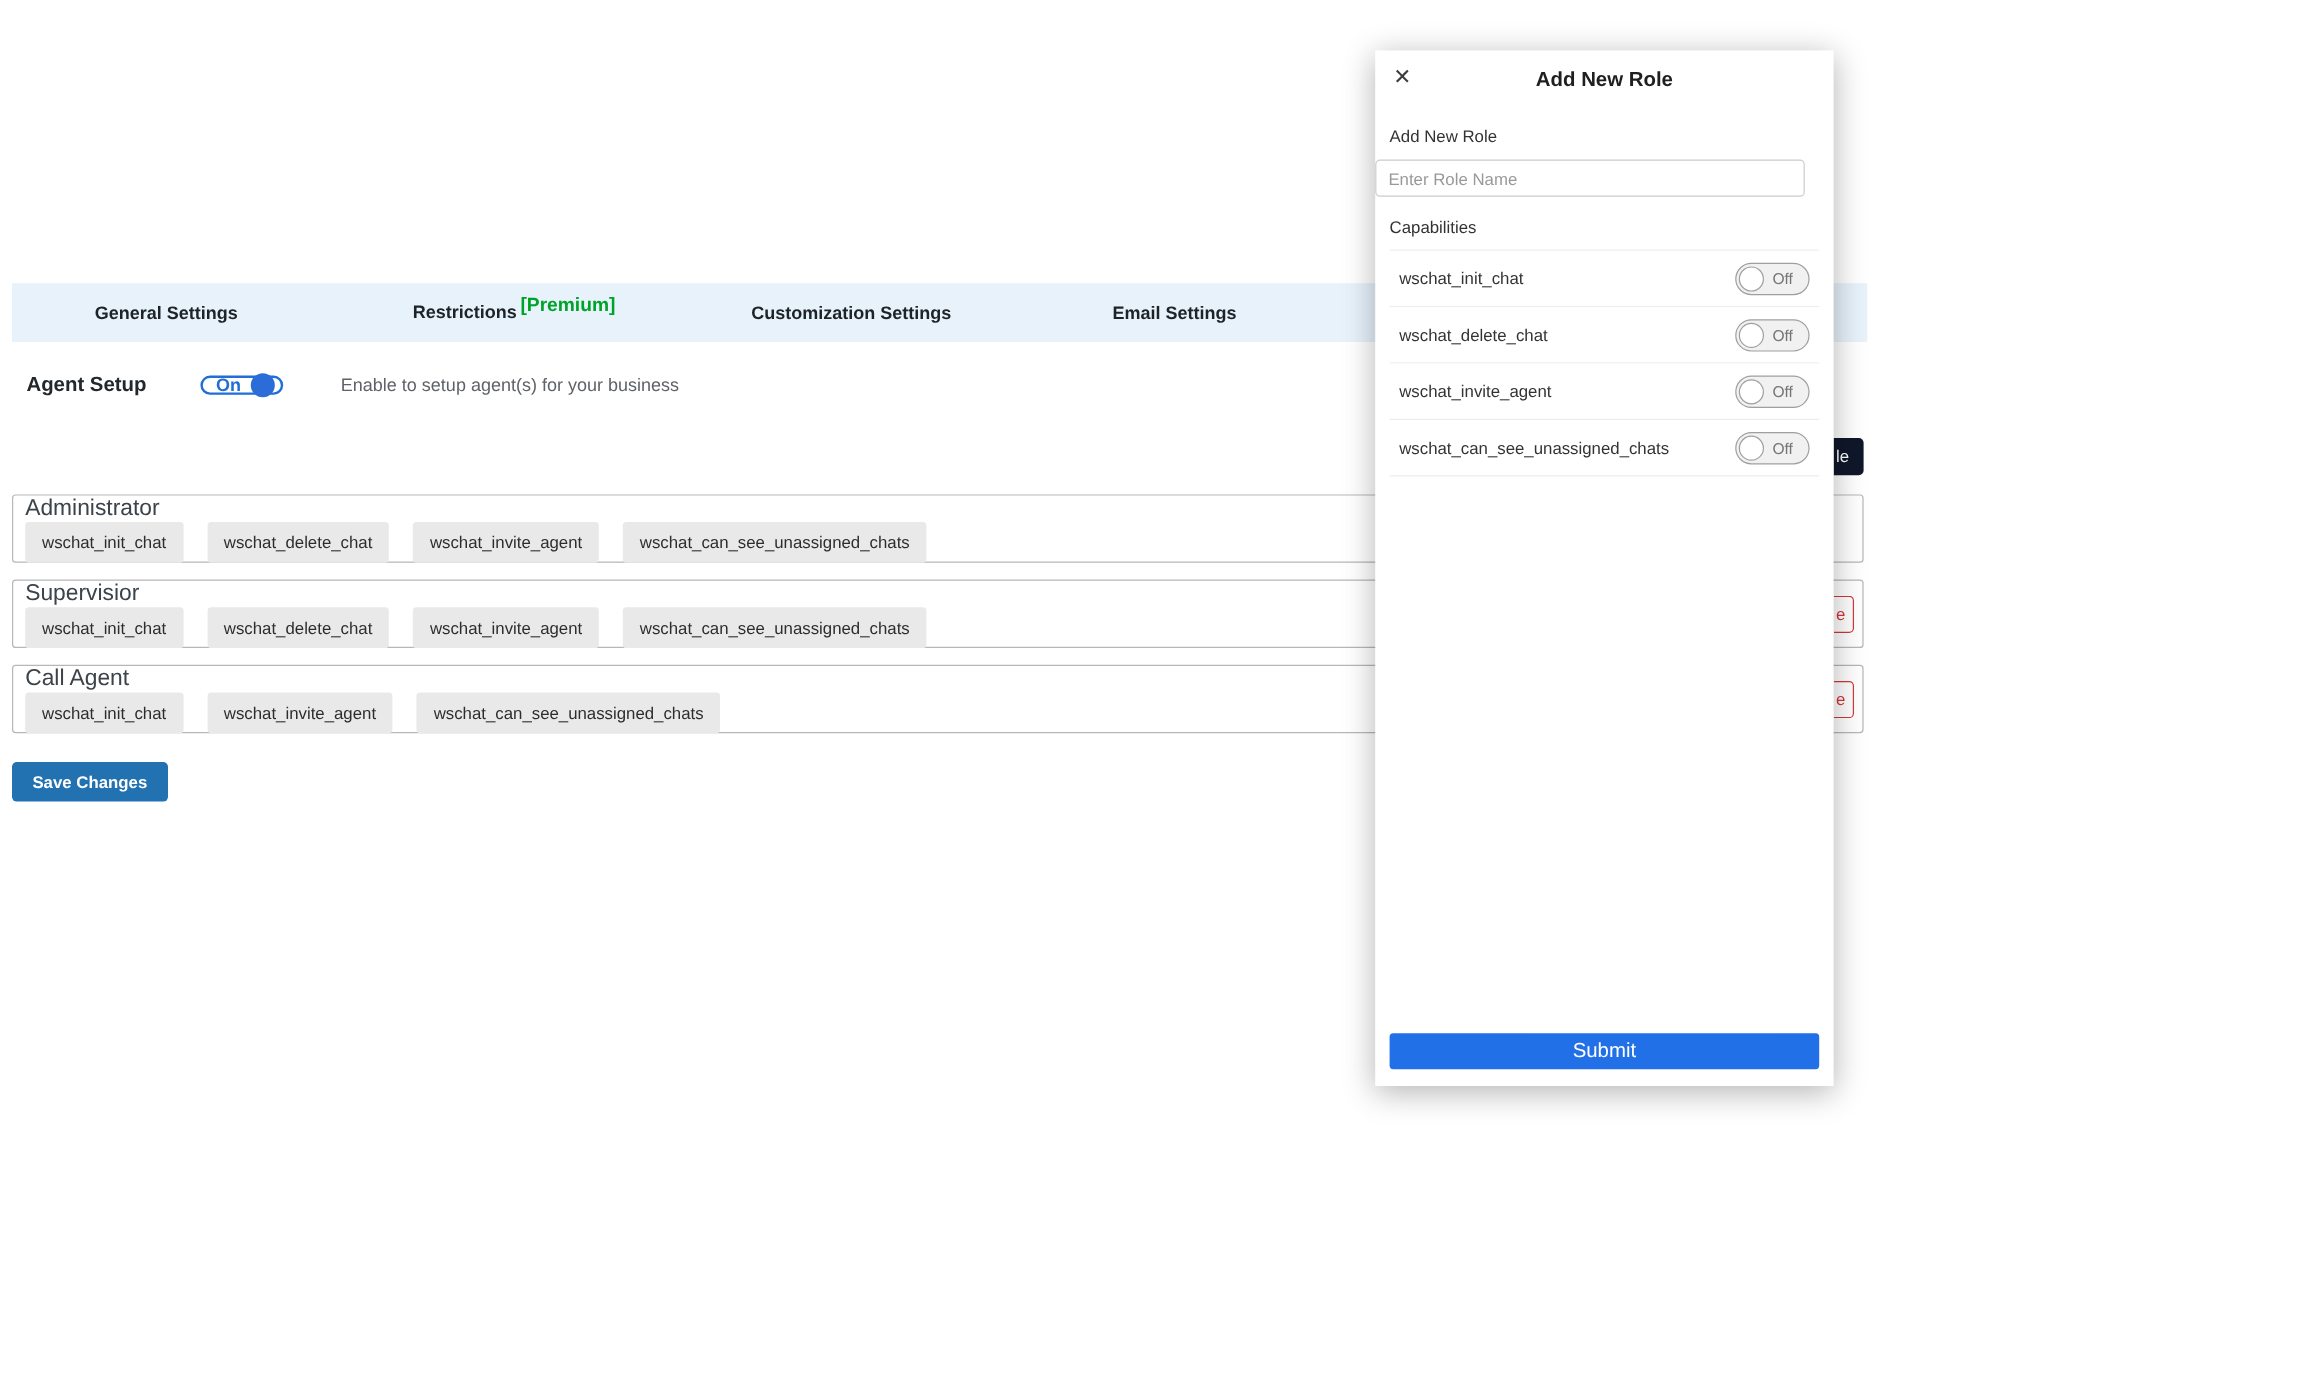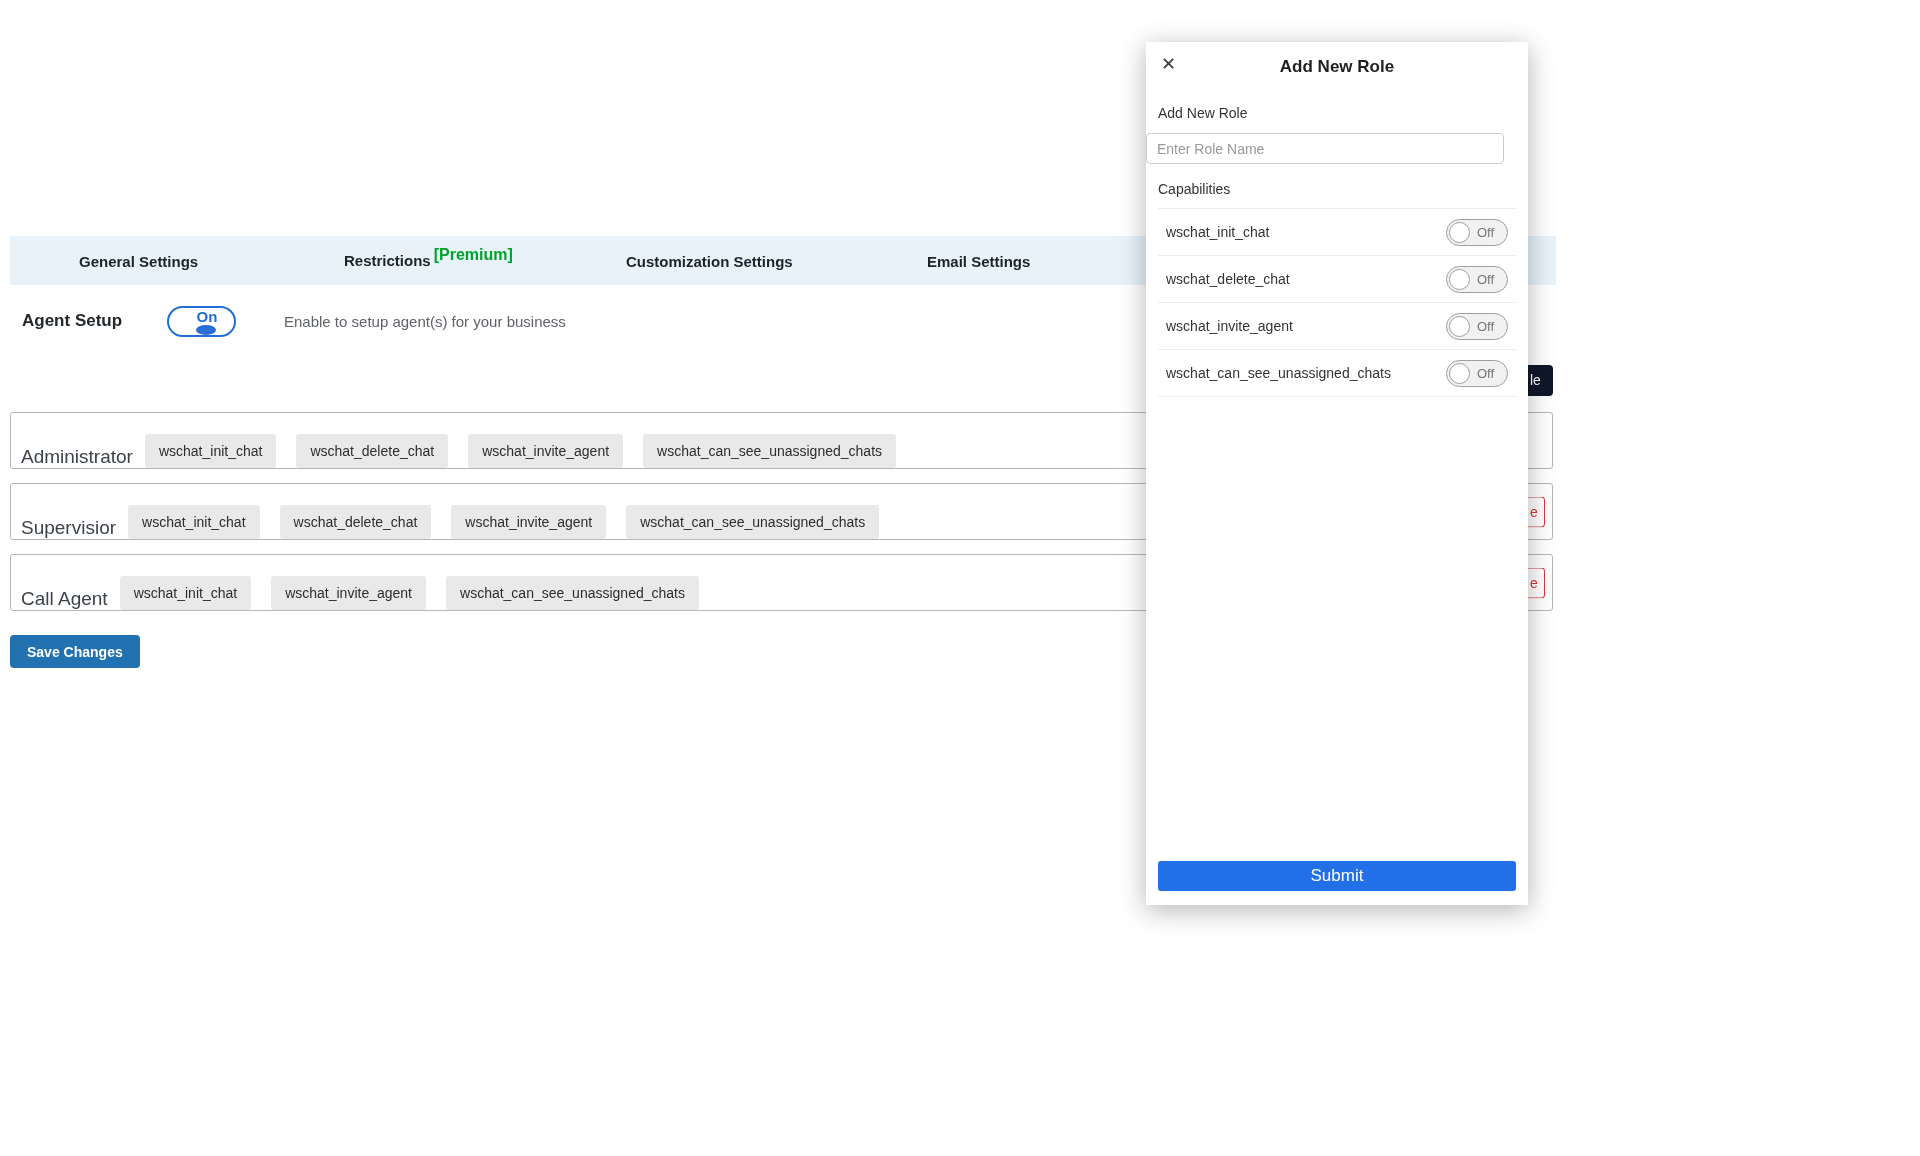--- a/index.html
+++ b/index.html
@@ -17,33 +17,33 @@
   .tab { position: absolute; top: 50%; transform: translateY(-50%); font-size: 15px; font-weight: bold; color: #1d2327; cursor: pointer; white-space: nowrap; }
   .tab-1 { left: 69px; }
   .tab-2 { left: 334px; }
   .tab-3 { left: 616px; }
   .tab-4 { left: 917px; }
   .premium-badge { color: #00a32a; font-size: 16px; font-weight: bold; position: relative; top: -6px; margin-left: 3px; }
 
   
   .agent-row { position: absolute; left: 10px; top: 300px; height: 42px; display: flex; align-items: center; margin-left: 12px; }
   .agent-label { font-size: 17px; font-weight: bold; color: #23282d; width: 145px; }
-  .toggle-on { width: 69px; height: 31px; border: 2px solid #1f6fd6; border-radius: 17px; background: #fff; display: flex; align-items: center; cursor: pointer; flex-shrink: 0; flex-direction: column; }
+  .toggle-on { width: 69px; height: 16px; border: 2px solid #1f6fd6; border-radius: 17px; background: #fff; display: flex; align-items: center; cursor: pointer; flex-shrink: 0; }
   .toggle-on-text { font-size: 15px; font-weight: bold; color: #1f6fd6; margin-left: 11px; }
   .toggle-on-knob { width: 20px; height: 20px; border-radius: 50%; background: #2b6cd9; margin-left: 8px; }
   .agent-desc { font-size: 15px; color: #5f6368; margin-left: 48px; white-space: nowrap; }
 
   
   .roles-heading-row { position: absolute; left: 10px; top: 360px; width: 1543px; height: 40px; display: flex; align-items: center; justify-content: flex-end; }
   .roles-heading { font-size: 18px; font-weight: bold; color: #23282d; }
   .add-role-partial { width: 25px; height: 31px; background: #0f172a; border-radius: 0 4px 4px 0; color: #fff; font-size: 14px; display: flex; align-items: center; padding-left: 2px; cursor: pointer; }
 
   
   .roles-list { position: absolute; left: 10px; top: 412px; width: 1543px; }
-  .role-row { position: relative; height: 57px; border: 1px solid #b7b7b7; border-radius: 3px; background: #fff; display: flex; align-items: flex-end; padding: 0 10px; margin-bottom: 14px; }
+  .role-row { position: relative; height: 57px; border: 1px solid #b7b7b7; border-radius: 3px; background: #fff; display: flex; align-items: flex-start; padding: 0 10px; margin-bottom: 14px; flex-direction: column; }
   .role-name { font-size: 19px; color: #3c434a; margin-right: 12px; white-space: nowrap; }
   .chips { display: flex; gap: 20px; align-items: center; }
   .chip { background: #e9e9e9; border-radius: 3px; padding: 9px 14px; font-size: 14px; color: #2d2d2d; white-space: nowrap; }
   .delete-partial { position: absolute; right: 7px; top: 50%; transform: translateY(-50%); width: 17px; height: 31px; border: 1px solid #d63638; border-left: none; border-radius: 0 4px 4px 0; color: #d63638; font-size: 14px; display: flex; align-items: center; padding-left: 2px; background: #fff; cursor: pointer; }
 
   .save-btn { position: absolute; left: 10px; top: 635px; height: 33px; padding: 0 17px; background: #2271b1; color: #fff; font-size: 14px; font-weight: bold; border: none; border-radius: 4px; cursor: pointer; font-family: inherit; }
 
   
   .modal { position: absolute; left: 1146px; top: 42px; width: 382px; height: 863px; background: #fff; box-shadow: 0 5px 25px rgba(0,0,0,0.30); z-index: 10; }
   .modal-close { position: absolute; left: 15px; top: 13px; font-size: 18px; color: #3c3c3c; cursor: pointer; line-height: 1; }

